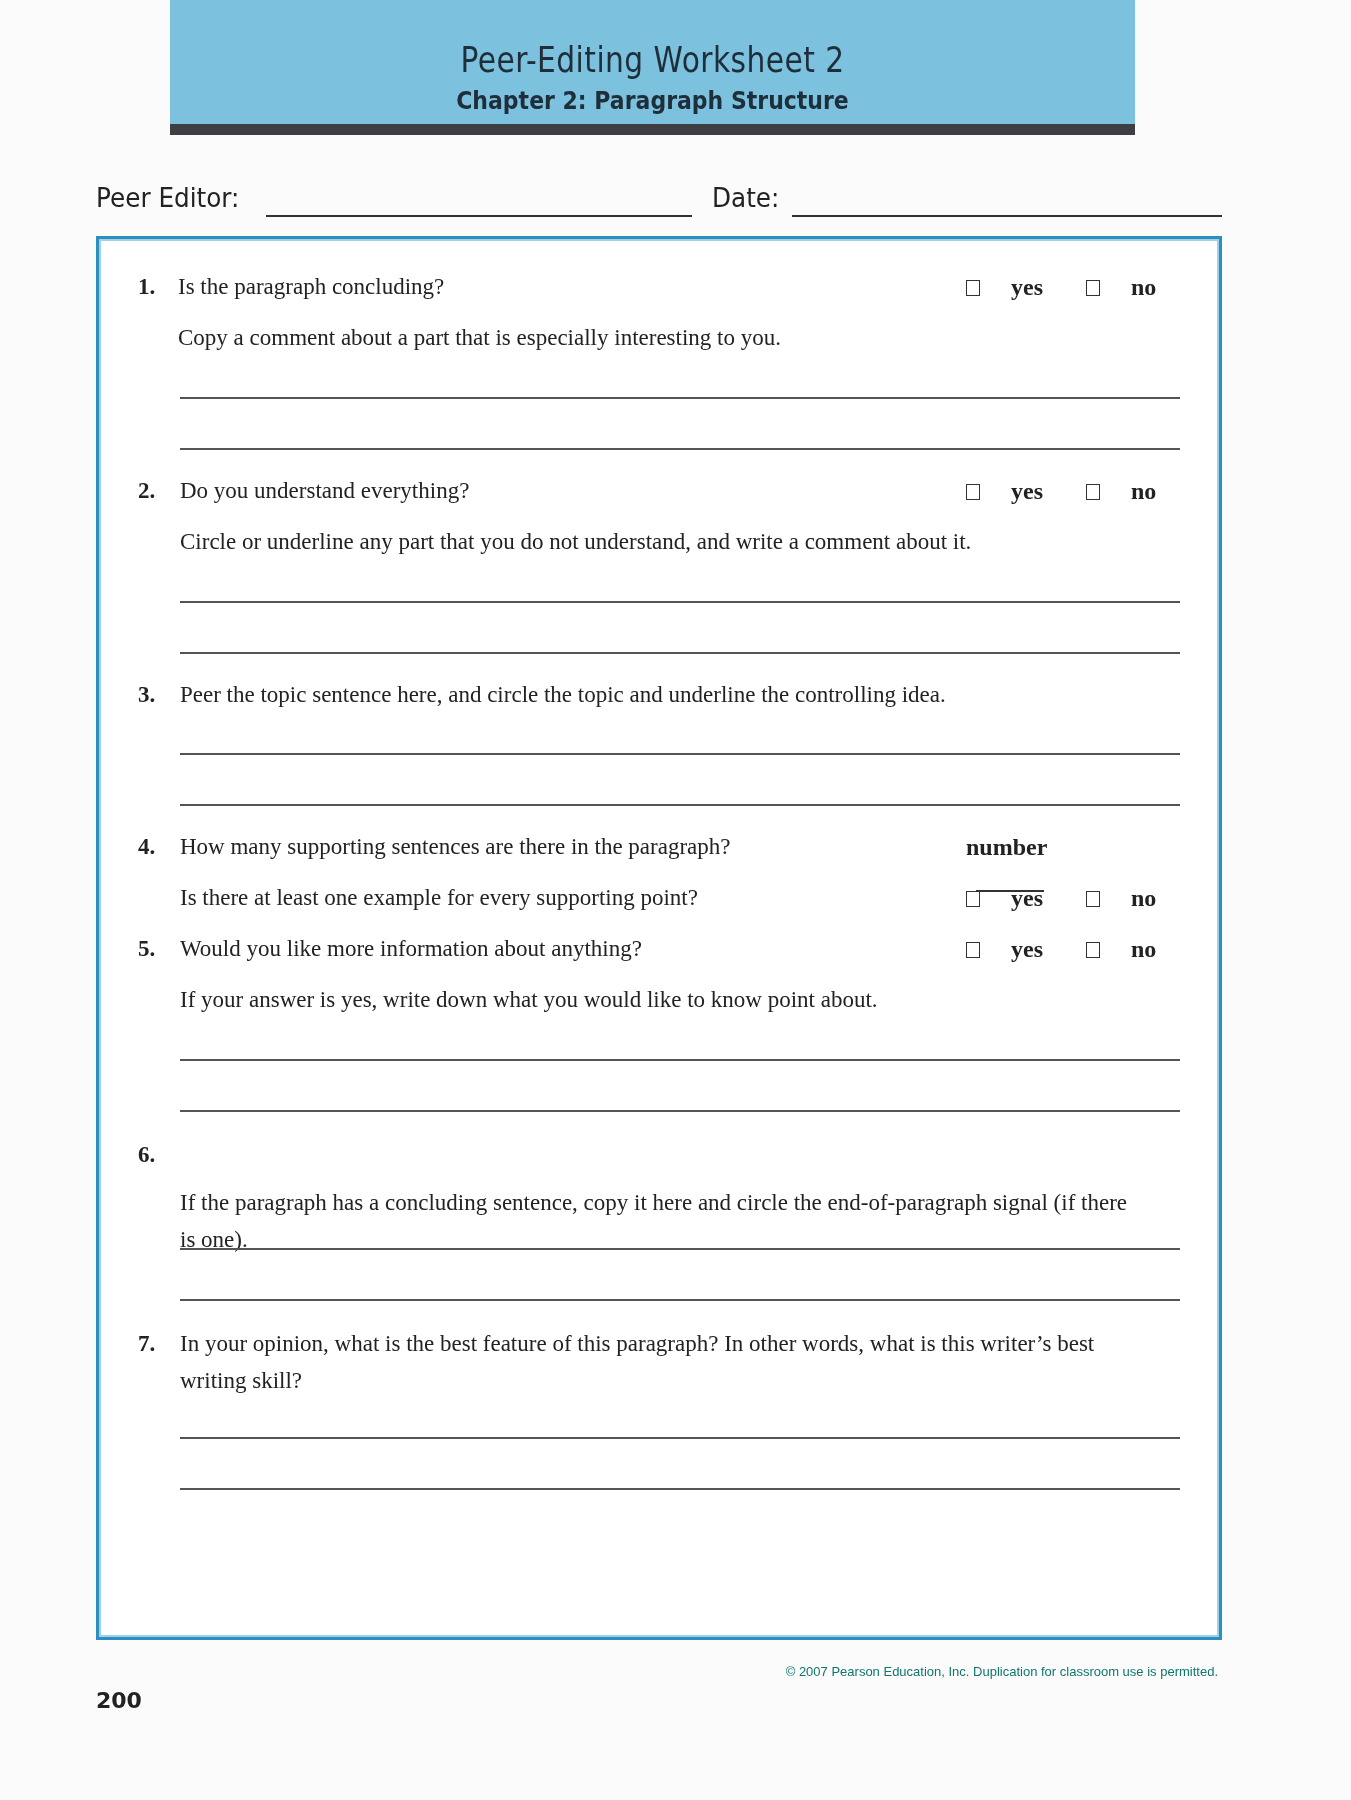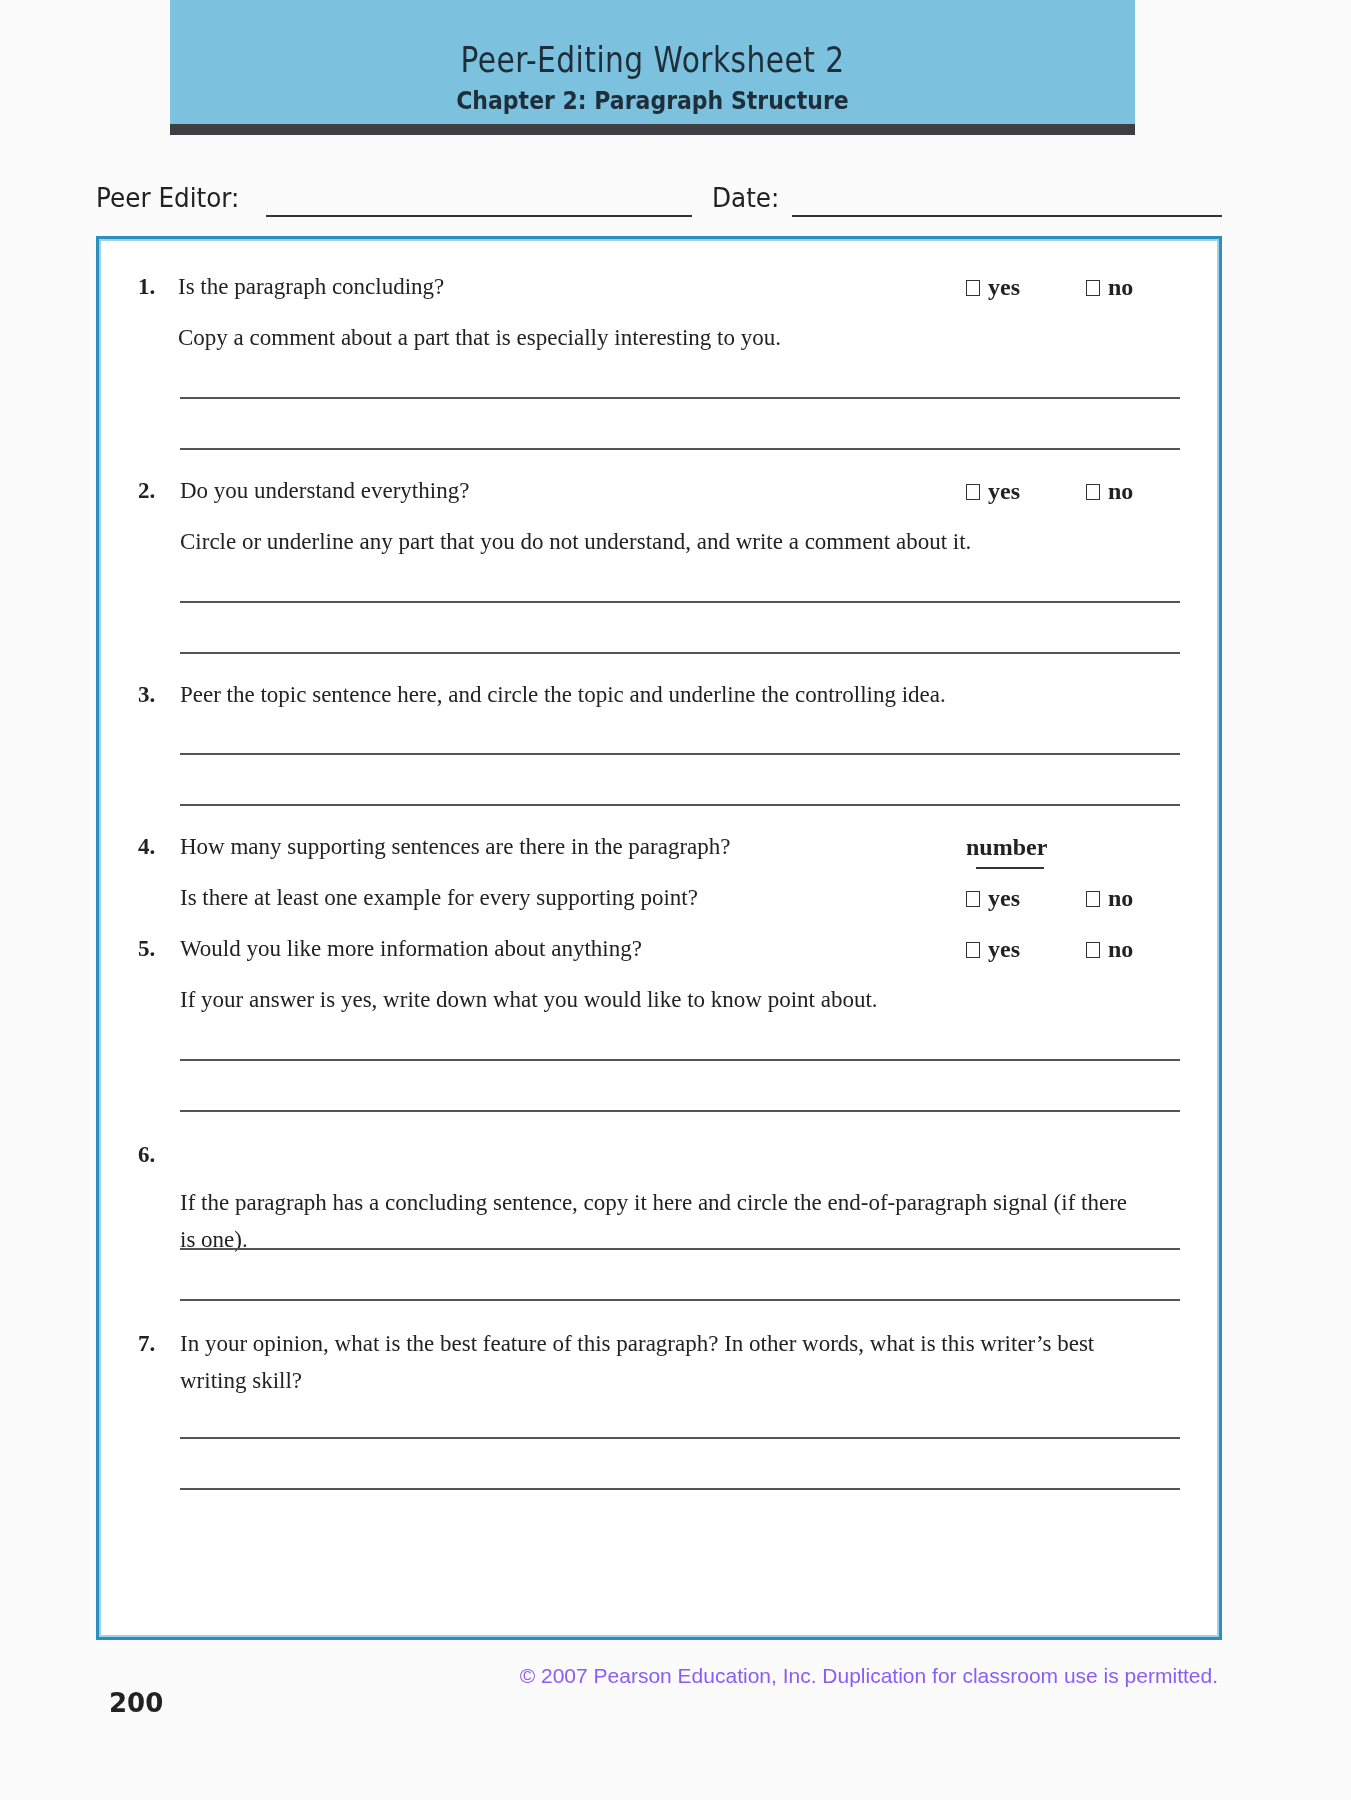--- a/index.html
+++ b/index.html
@@ -34,30 +34,30 @@
     .frame {
       position: absolute; left: 96px; top: 236px; width: 1126px; height: 1404px;
       border: 3px solid #2d8fbe; box-shadow: inset 0 0 0 2px #9fd2e8; box-sizing: border-box;
       background: #fff;
     }
     .serif { font-family: "Liberation Serif", serif; font-size: 23px; color: #222; }
     .q-num { position: absolute; font-family: "Liberation Serif", serif; font-weight: bold; font-size: 23px; }
     .q-text { position: absolute; white-space: nowrap; }
     .q-text-wrap { position: absolute; line-height: 37px; }
     .answer-line { position: absolute; left: 180px; width: 1000px; height: 2px; background: #555; }
-    .choice { position: absolute; font-family: "Liberation Serif", serif; font-weight: bold; font-size: 24px; display: flex; align-items: center; }
+    .choice { position: absolute; font-family: "Liberation Serif", serif; font-weight: bold; font-size: 24px; display: flex; align-items: center; gap: 23px; }
     .box { display: inline-block; width: 14px; height: 16px; border: 1.5px solid #333; margin-right: 8px; box-sizing: border-box; }
     .number-blank { display: inline-block; width: 68px; height: 2px; background: #333; margin-left: 6px; vertical-align: baseline; position: relative; top: 6px; }
     .footer-copy {
       position: absolute; top: 1664px; right: 133px; font-family: "Liberation Sans", sans-serif;
-      font-size: 21px; color: #8b5cf6;
+      font-size: 13px; color: #0f766e;
     }
     .page-num {
       position: absolute; top: 1688px; left: 96px; font-family: "DejaVu Sans", sans-serif;
-      font-size: 26px; color: #222; font-weight: bold; margin-left: 13px;
+      font-size: 22px; color: #222; font-weight: bold;
     }
   </style>
 </head>
 <body>
 
 <div class="header-band"></div>
 <div class="header-rule"></div>
 <div class="title">Peer-Editing Worksheet 2</div>
 <div class="subtitle">Chapter 2: Paragraph Structure</div>
 

